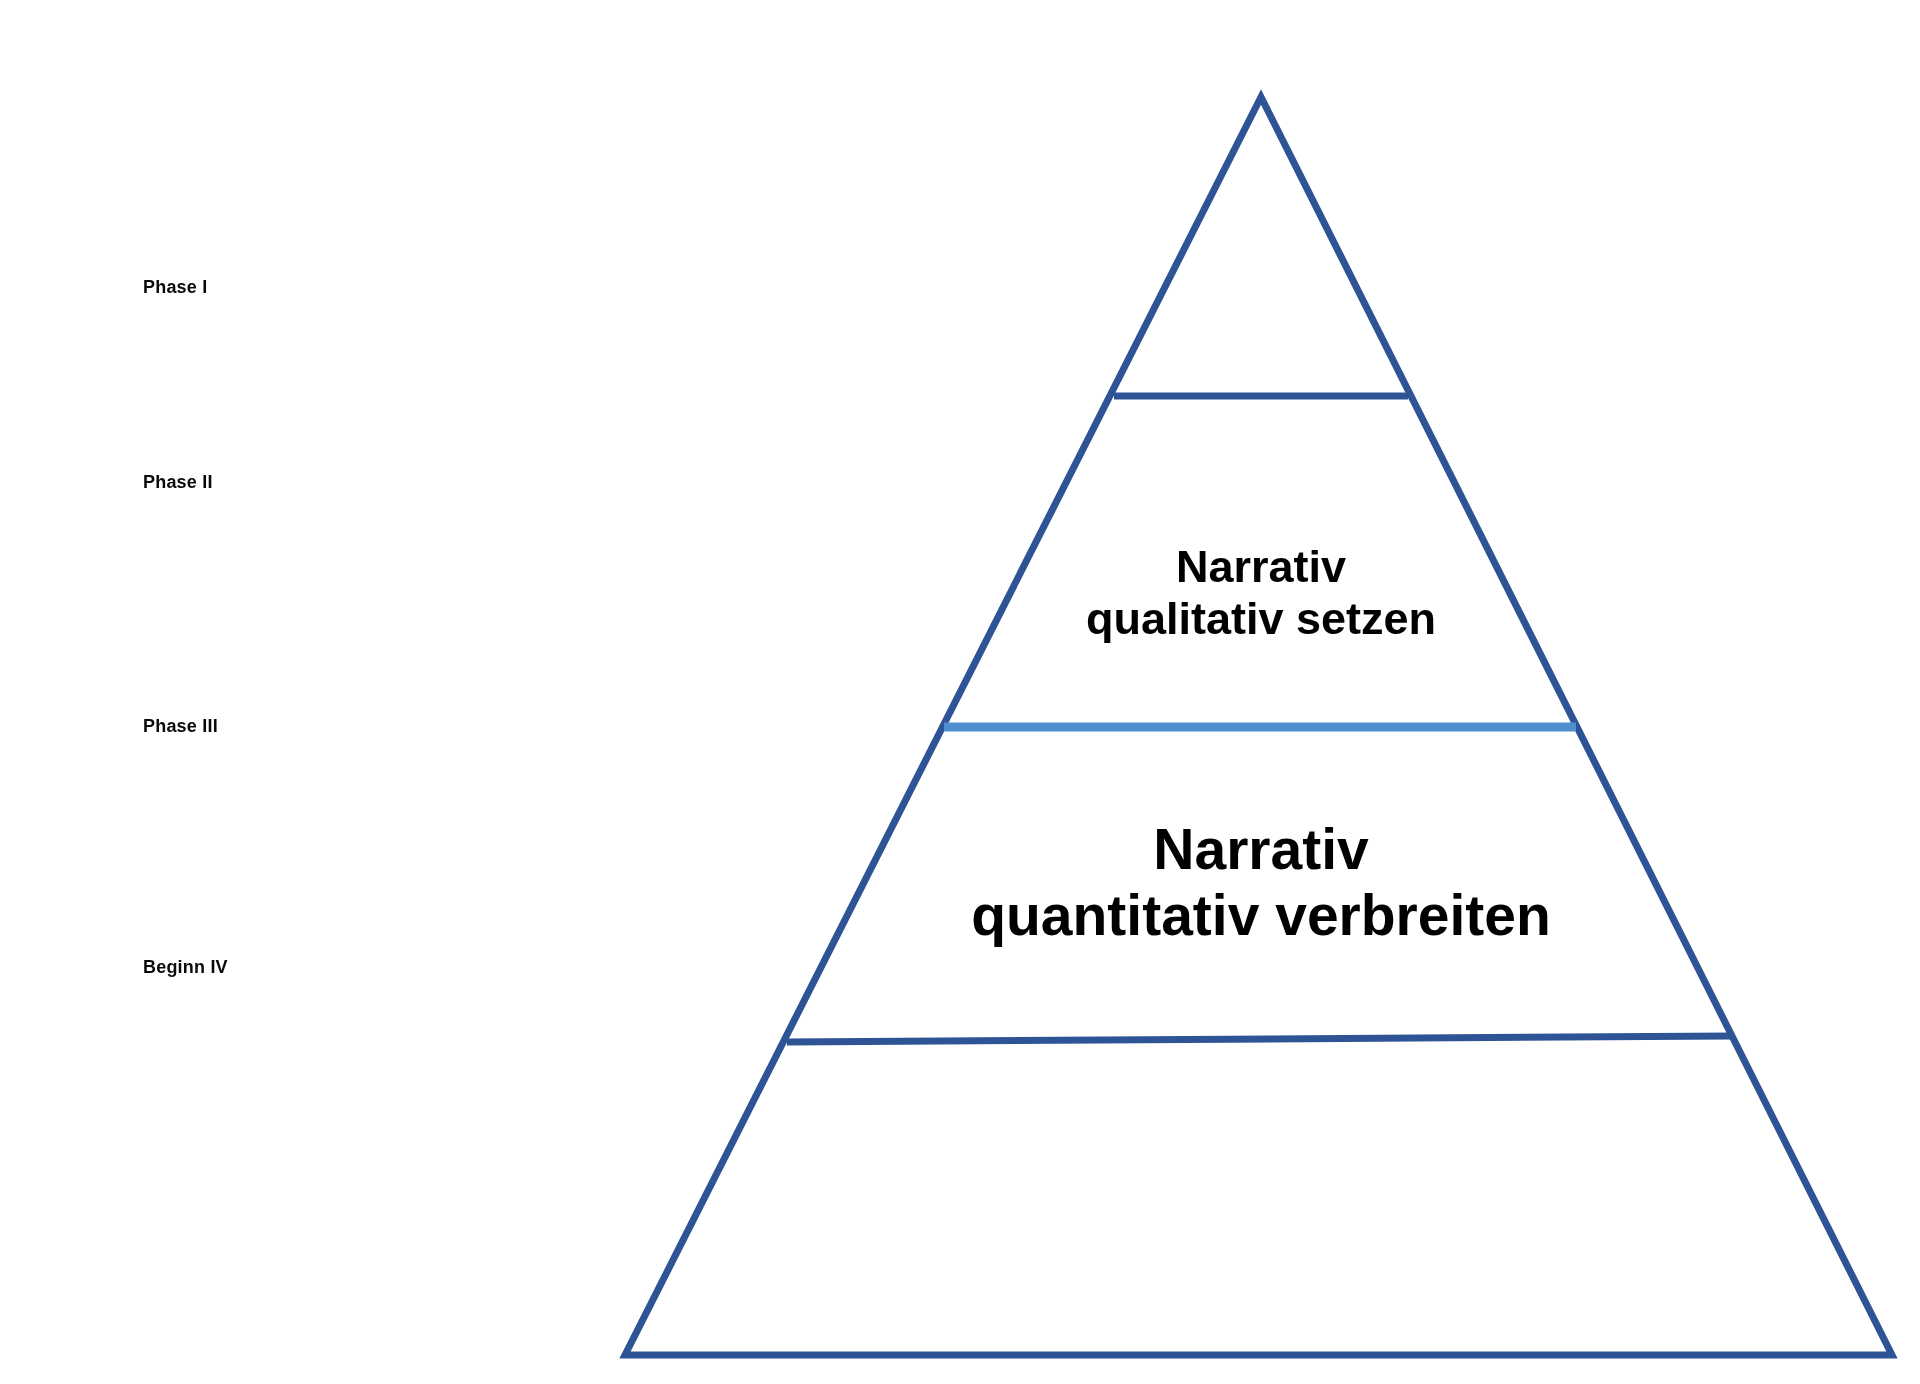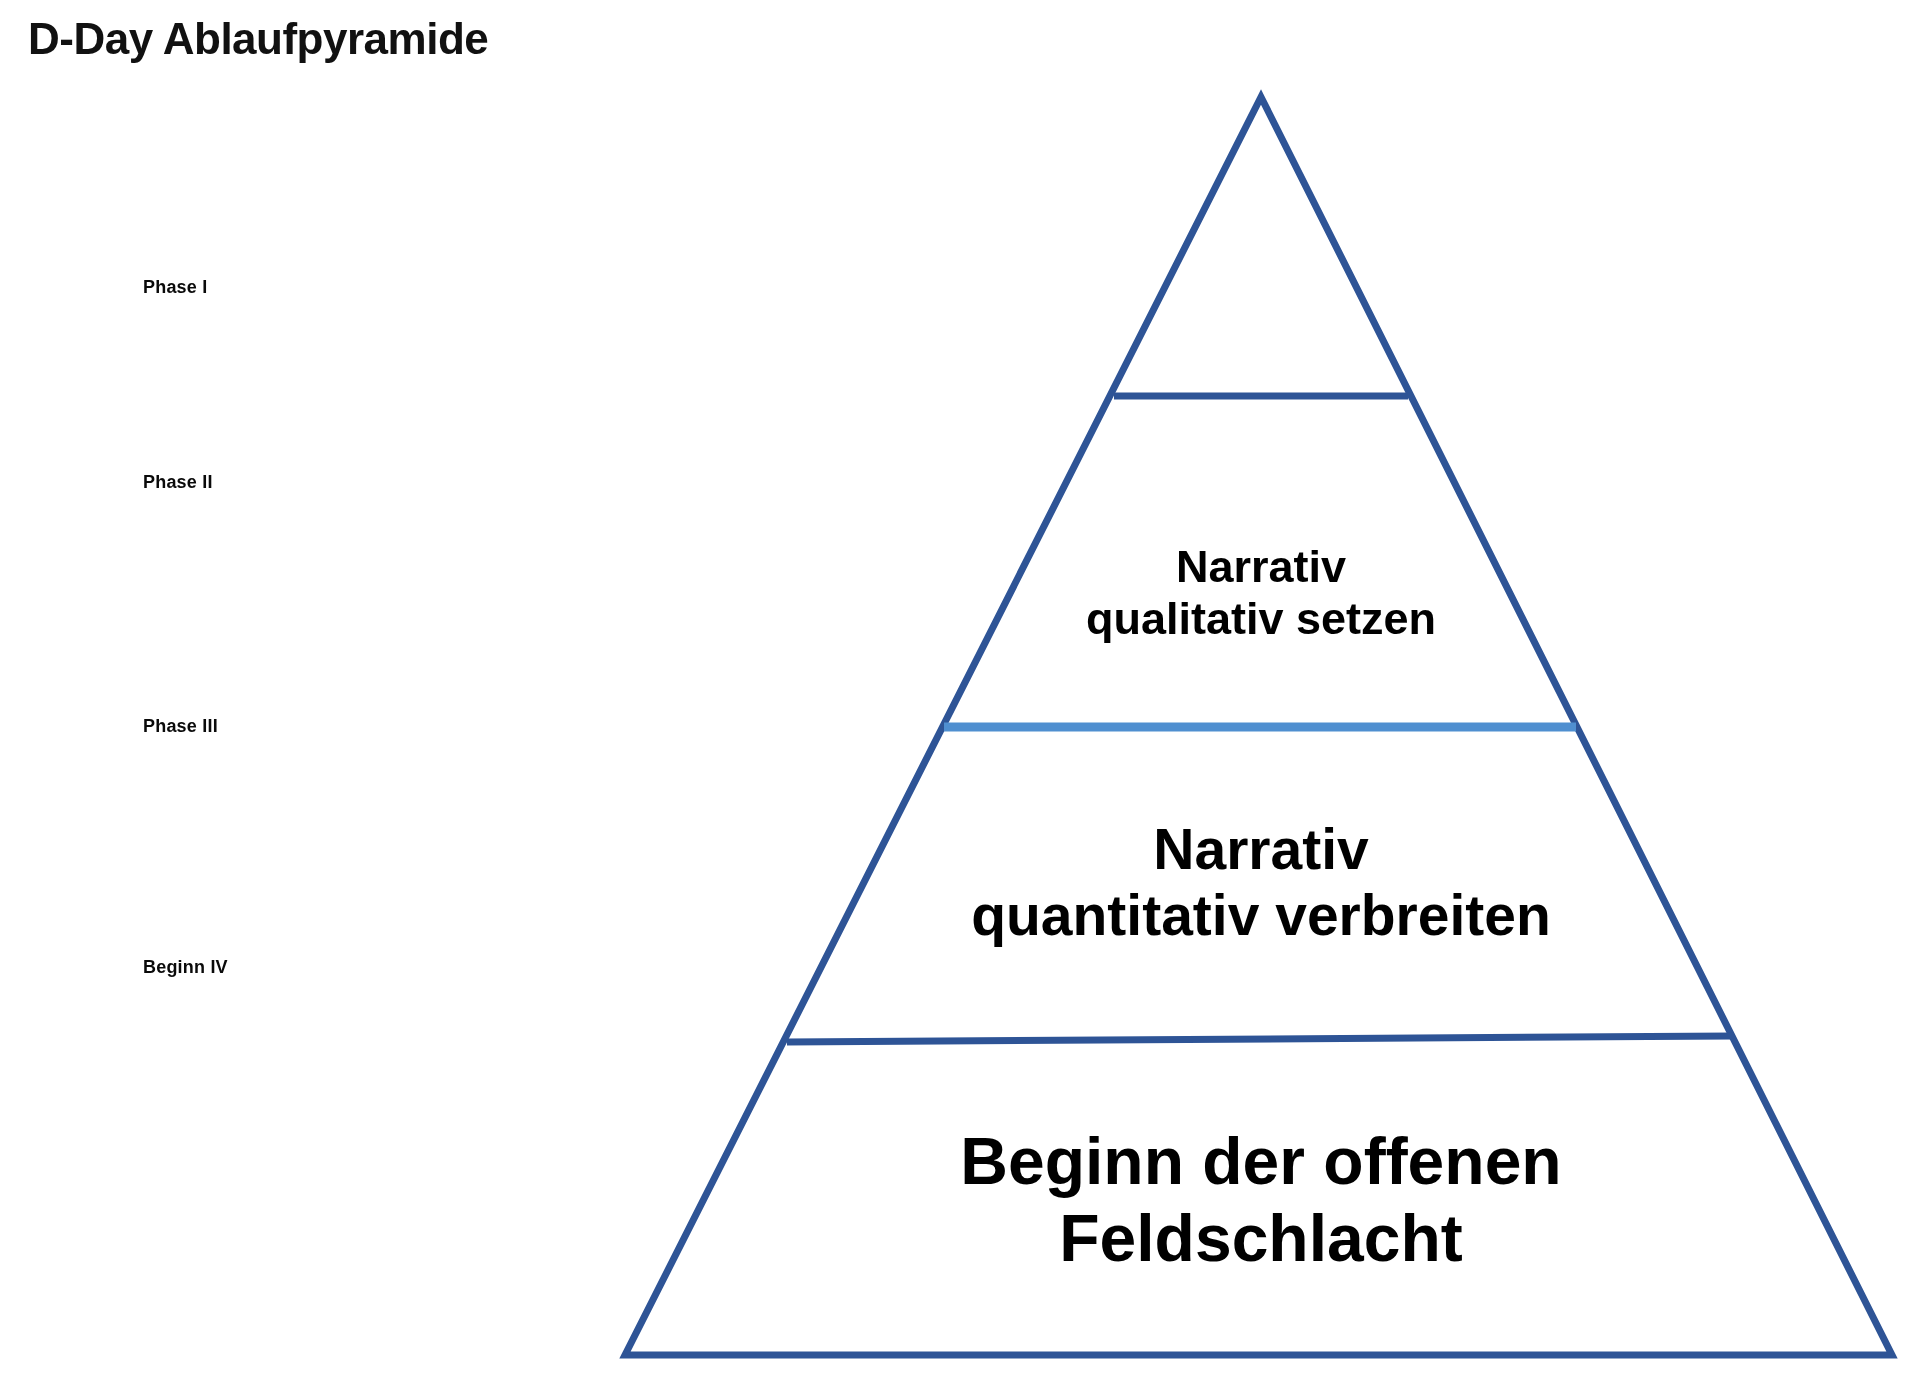--- a/index.html
+++ b/index.html
@@ -83,21 +83,20 @@
     top: 1200px;
     font-size: 66px;
     width: 1020px;
   }
 </style>
 </head>
 <body>
 
 <div id="slide">
 
-  <div id="page-title">D-Day Ablaufpyramide</div>
 
   <div class="phase-label" id="phase-1">Phase I</div>
   <div class="phase-label" id="phase-2">Phase II</div>
   <div class="phase-label" id="phase-3">Phase III</div>
   <div class="phase-label" id="phase-4">Beginn IV</div>
 
   <svg id="pyramid-svg" viewBox="0 0 1920 1384">
 
     <polygon points="1261,97 1892,1355 625,1355" fill="#ffffff" stroke="#2e5496" stroke-width="7" stroke-linejoin="miter"></polygon>
 
@@ -105,16 +104,14 @@
 
     <line x1="944" y1="727" x2="1576" y2="727" stroke="#4f8fd0" stroke-width="9"></line>
 
     <line x1="787" y1="1042" x2="1733" y2="1036" stroke="#2e5496" stroke-width="7"></line>
   </svg>
 
   <div class="tier-text" id="tier-2-text">Narrativ
 qualitativ setzen</div>
   <div class="tier-text" id="tier-3-text">Narrativ
 quantitativ verbreiten</div>
-  <div class="tier-text" id="tier-4-text">Beginn der offenen
-Feldschlacht</div>
 
 </div>
 
 </body></html>

